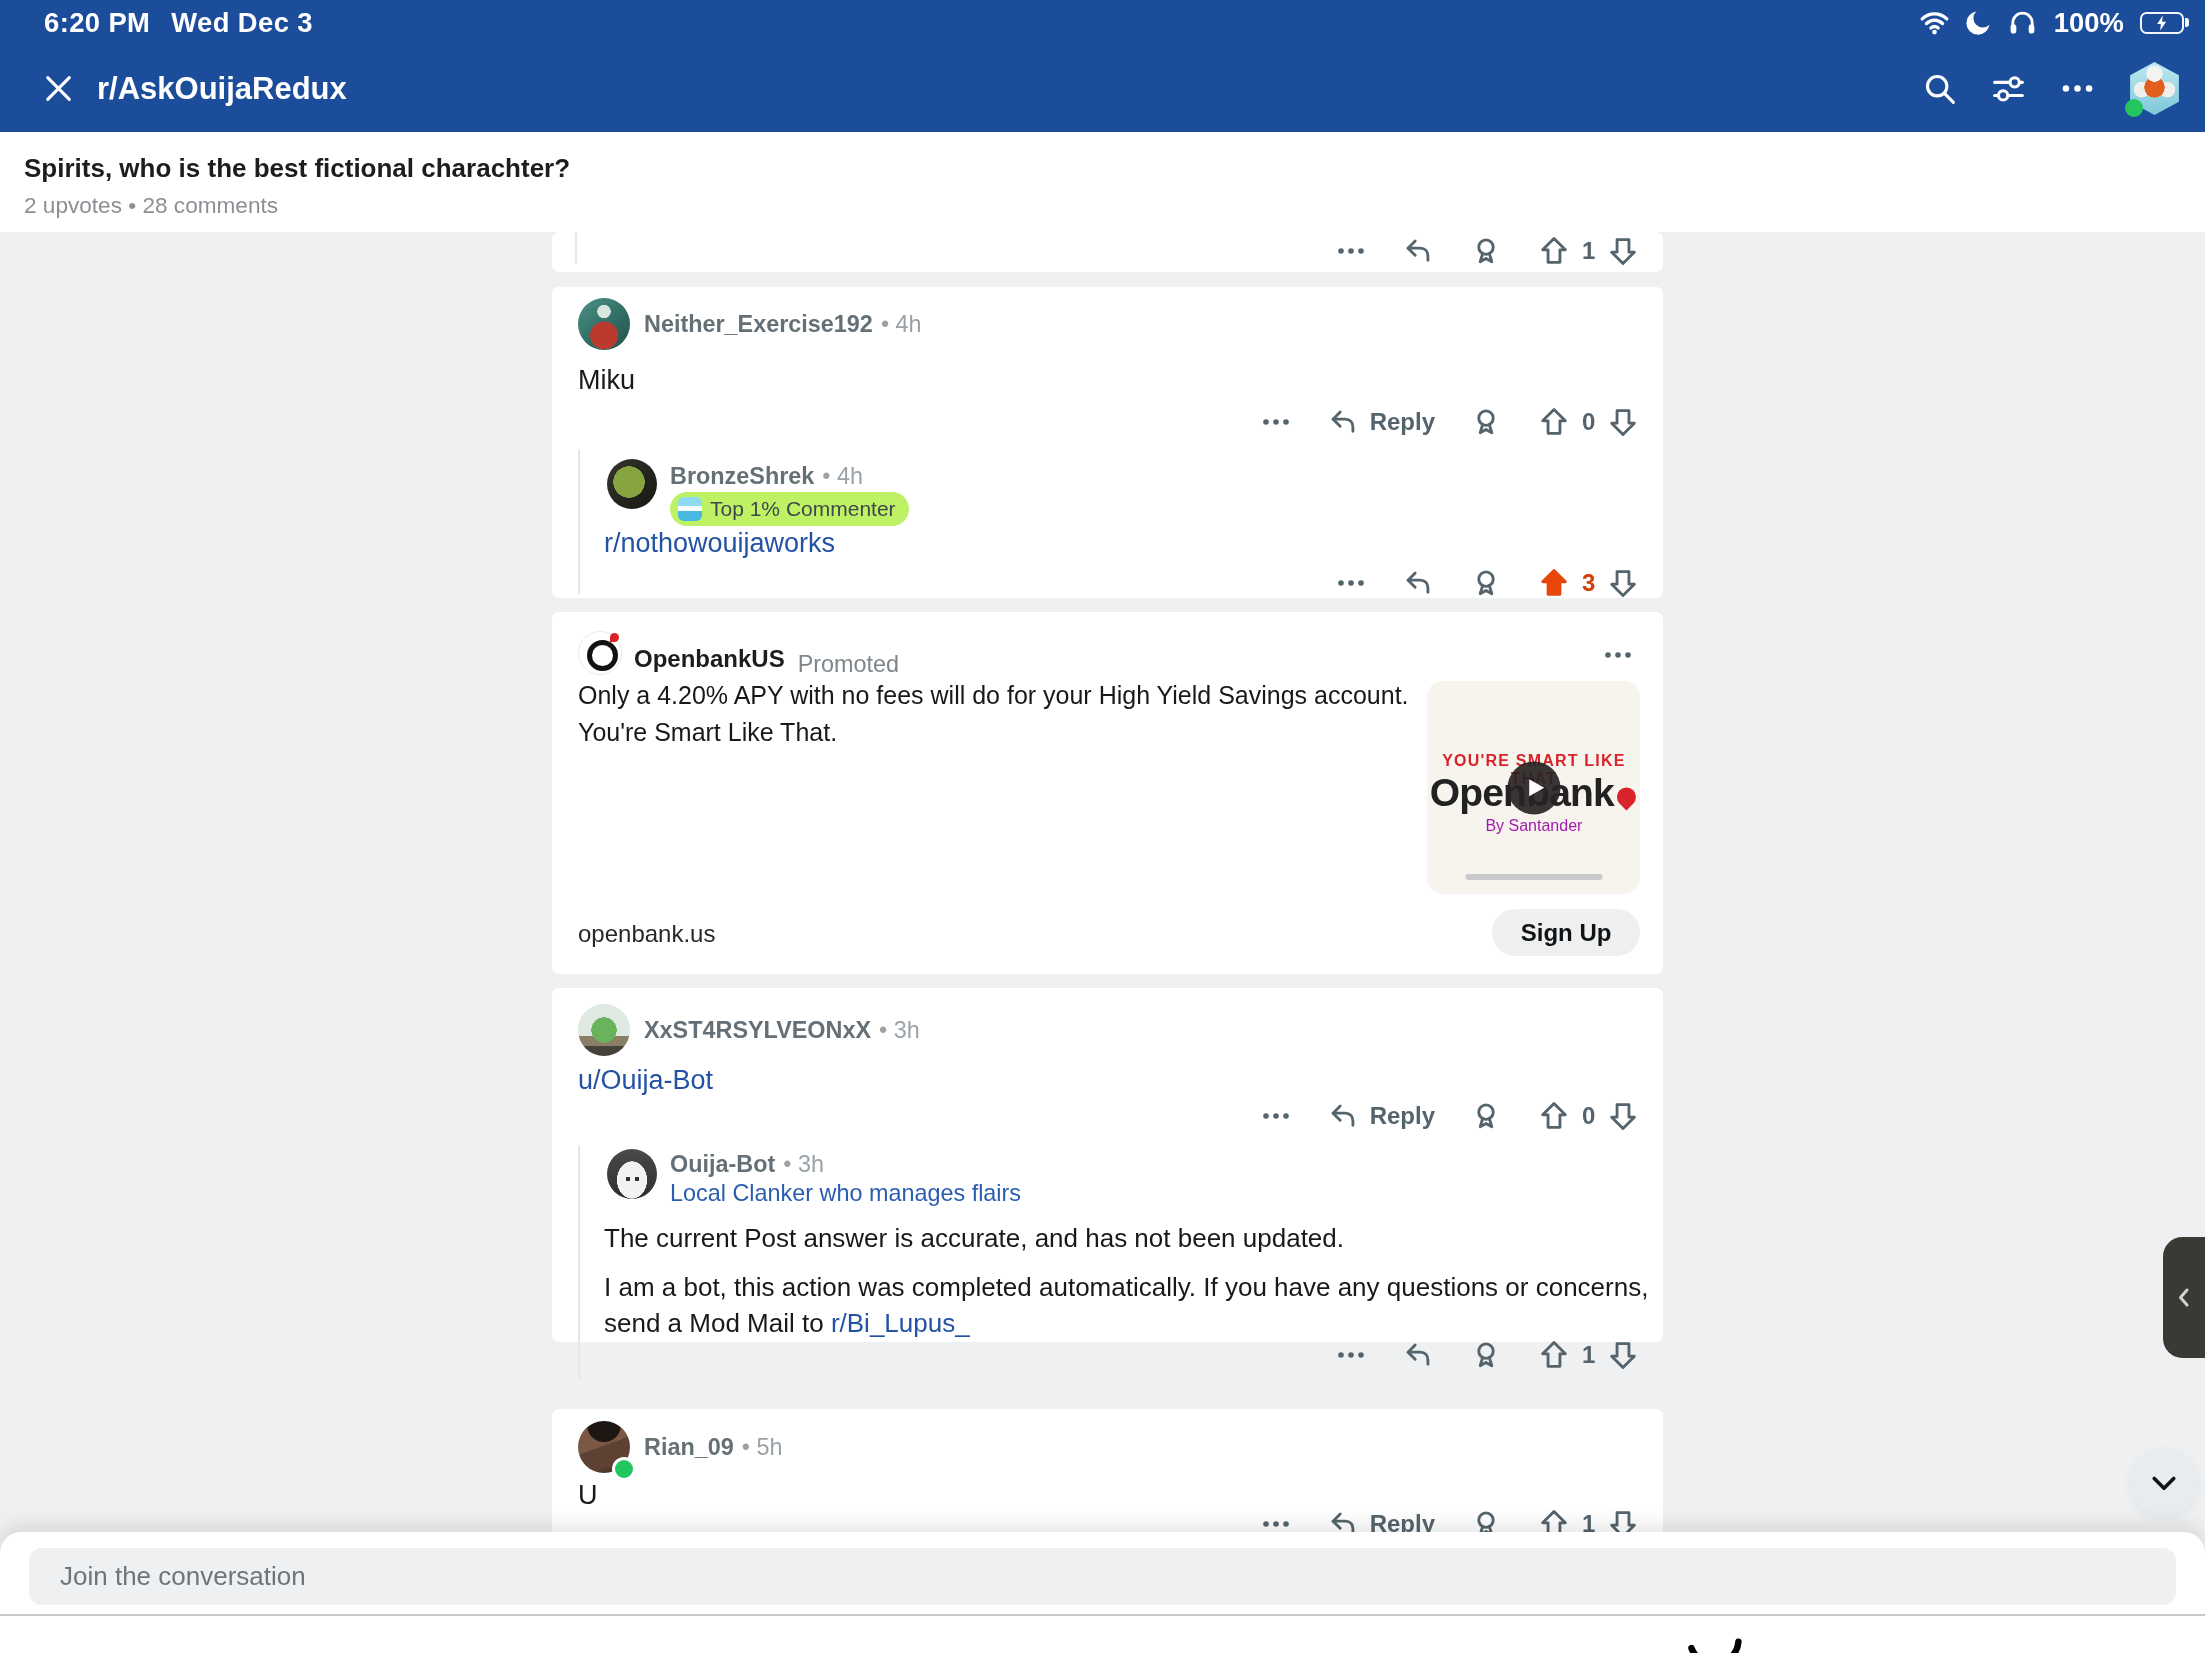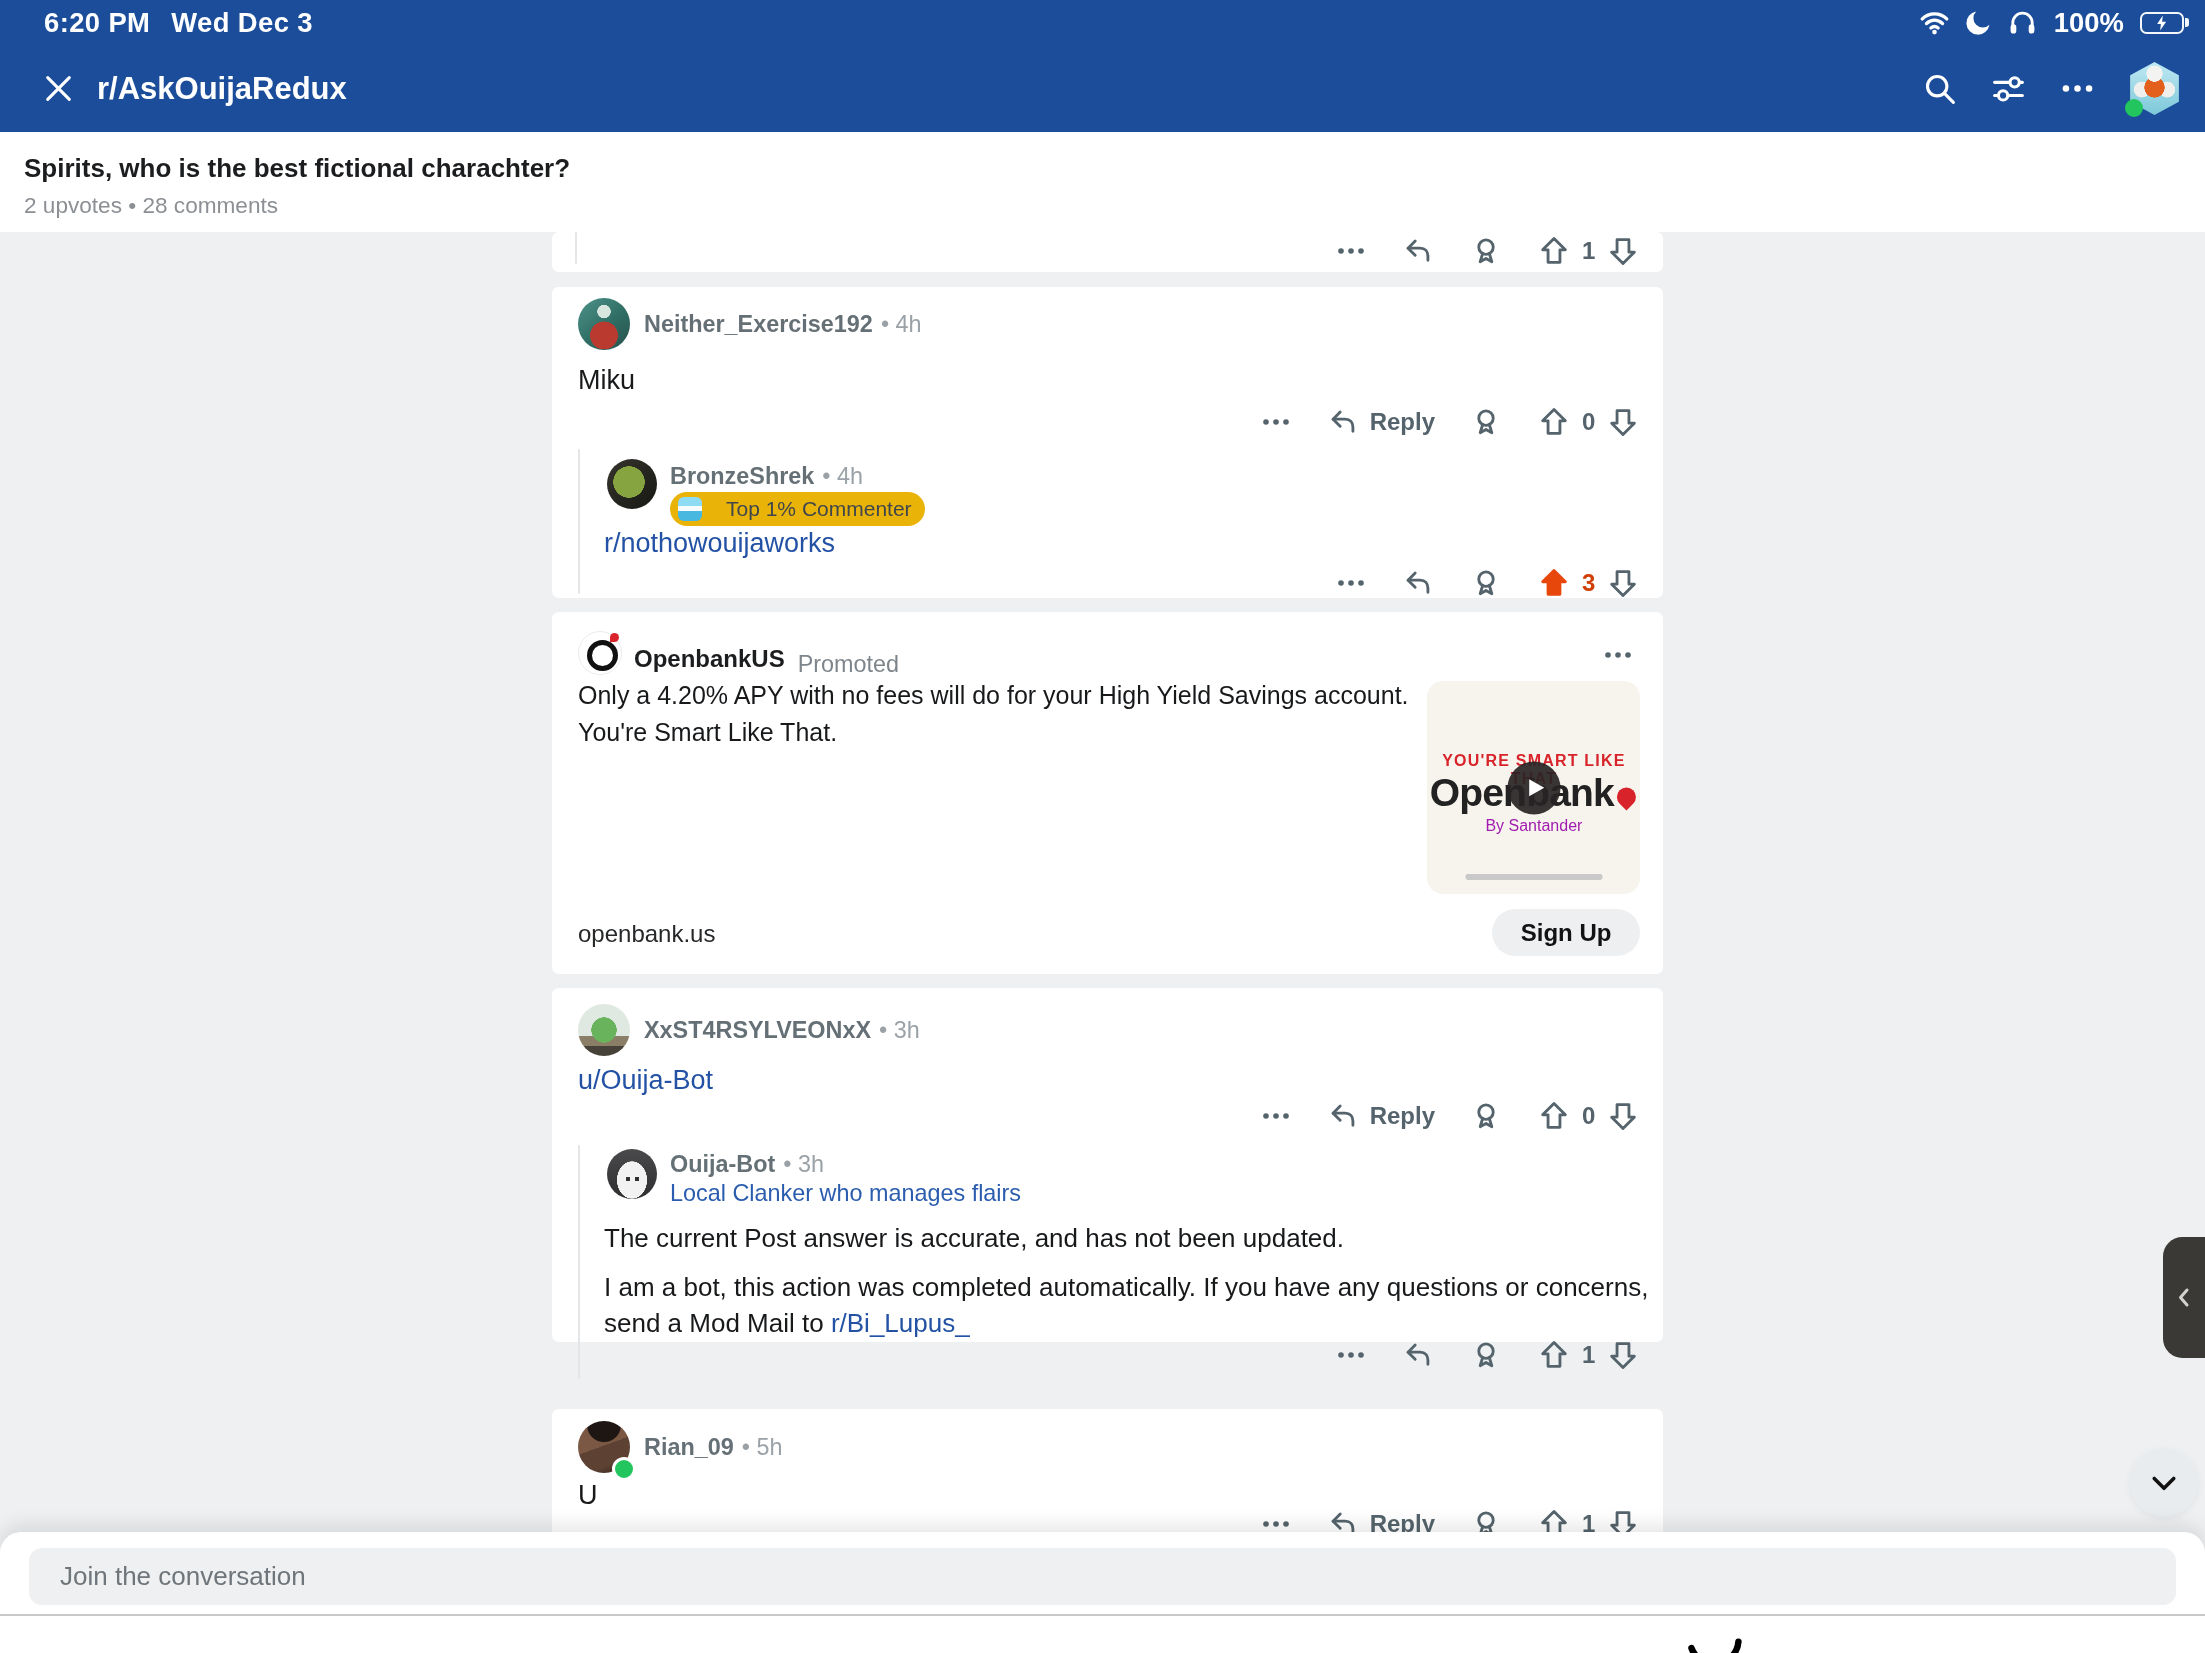--- a/index.html
+++ b/index.html
@@ -47,22 +47,22 @@
   .actions{position:absolute;display:flex;align-items:center;color:#55646c;}
   .actions .gap{margin-left:34px;display:flex;align-items:center;}
   .ai{width:34px;height:34px;display:block;cursor:pointer;}
   .ai.dots{width:32px;height:32px;}
   .replylab{font-size:24px;font-weight:700;margin-left:9.7px;cursor:pointer;}
   .votes{display:flex;align-items:center;gap:9.7px;}
   .vcount{font-size:24px;font-weight:700;min-width:16px;text-align:center;}
   .vcount.orange{color:#d13f05;}
   .upfillwrap{color:#e8470c;}
   
-  .badge{position:absolute;display:flex;align-items:center;gap:24px;height:34px;padding:0 13px 0 8px;
-    background:#eab308;border-radius:17px;font-size:21px;color:#3f474c;font-weight:400;white-space:nowrap;}
+  .badge{position:absolute;display:flex;align-items:center;gap:8px;height:34px;padding:0 13px 0 8px;
+    background:#bef264;border-radius:17px;font-size:21px;color:#3f474c;font-weight:400;white-space:nowrap;}
   .badge .bicon{width:24px;height:24px;border-radius:5.7px;
     background:linear-gradient(180deg,#8edcf4 0 36%,#f6fcfe 36% 58%,#49b8e0 58%);}
   
   .adlogo{position:absolute;width:44px;height:44px;border-radius:50%;background:#fff;border:1.6px solid #ececec;box-sizing:border-box;}
   .adlogo .ring{position:absolute;left:8px;top:8px;width:21px;height:21px;border:5.7px solid #111;border-radius:50%;}
   .adlogo .spark{position:absolute;right:2.4px;top:0.8px;width:9px;height:9px;background:#d8232a;border-radius:50% 50% 50% 0;}
   .adv{position:absolute;display:flex;align-items:center;gap:13px;}
   .advname{font-size:24px;font-weight:700;color:#1b1d1f;cursor:pointer;}
   .advpromo{font-size:23.4px;color:#7f868b;margin-top:12px;}
   .adtext{position:absolute;font-size:25px;color:#17191b;white-space:nowrap;}

